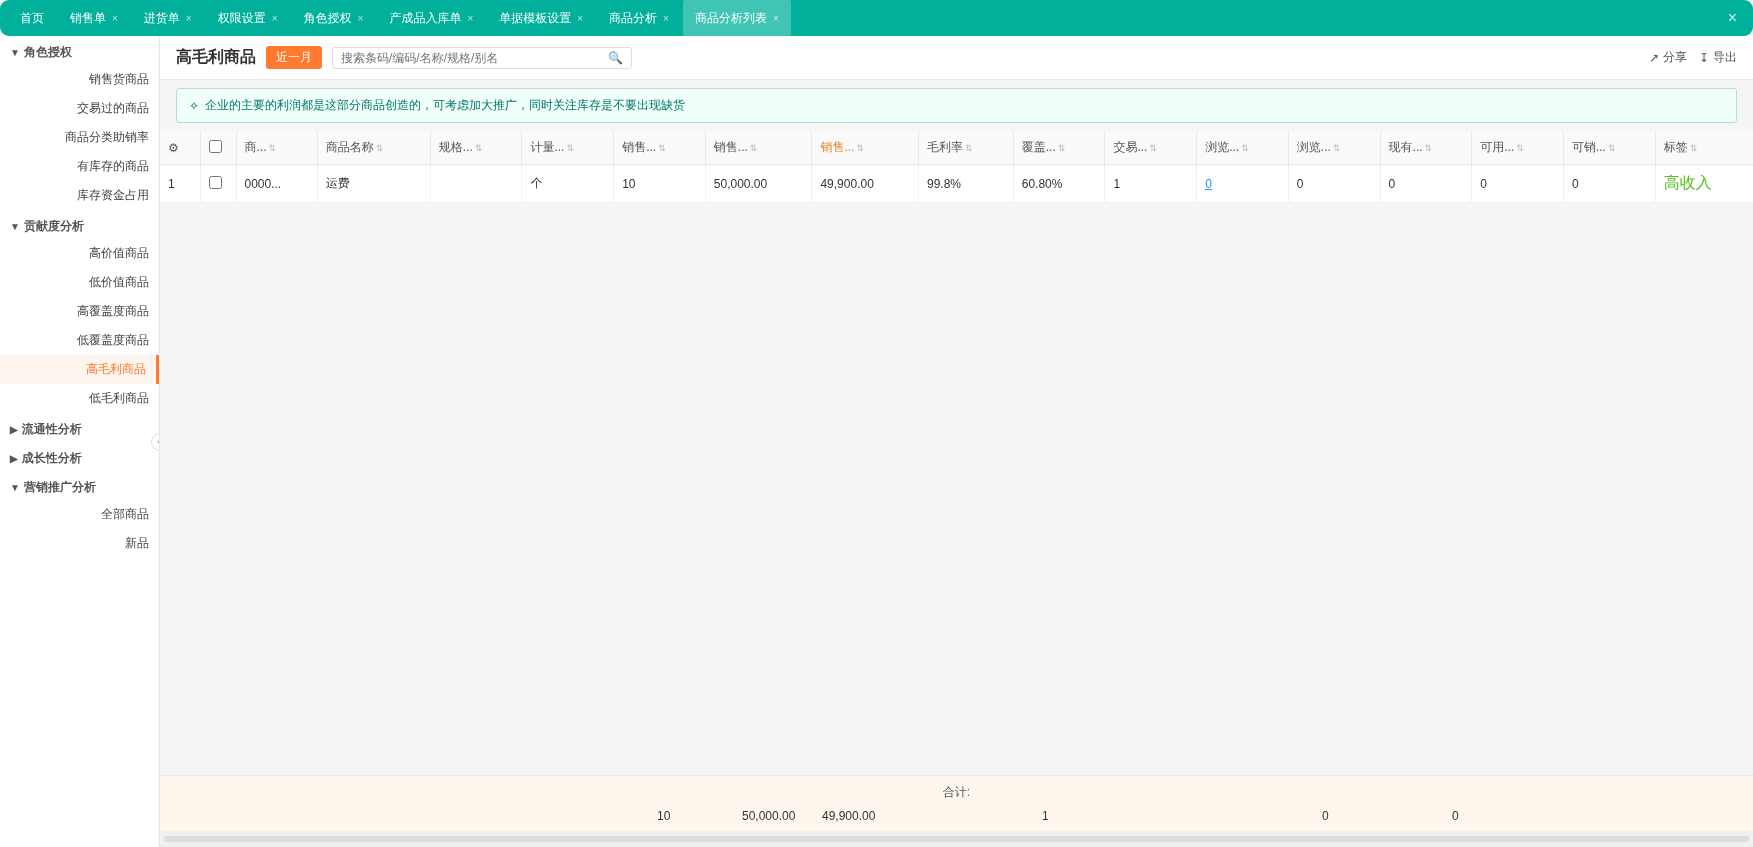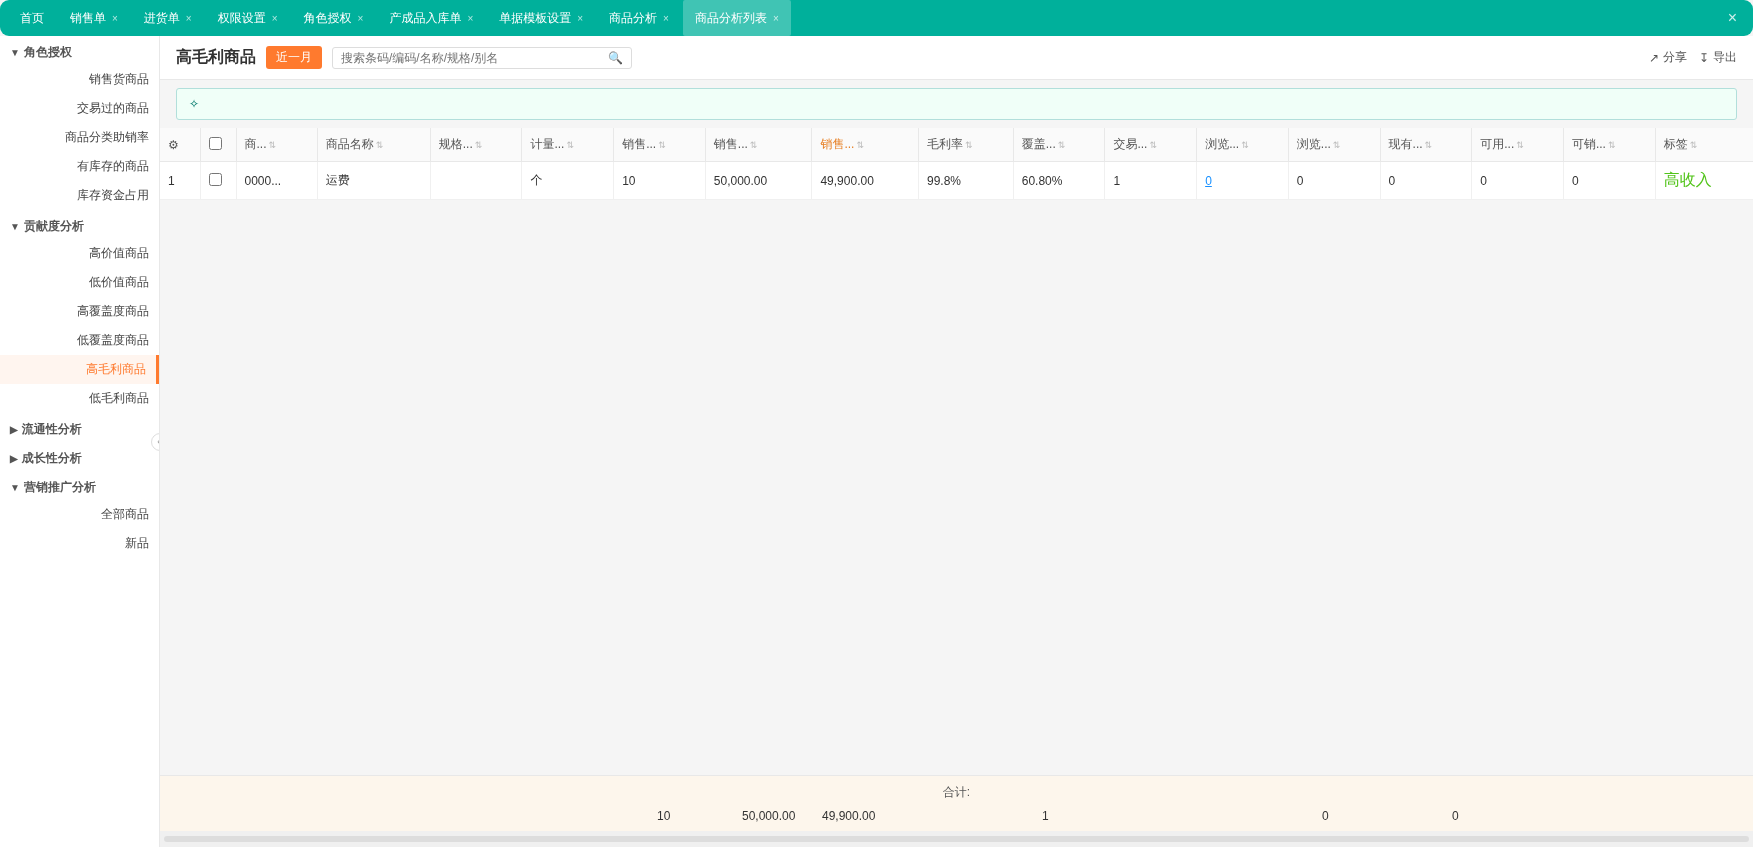--- a/index.html
+++ b/index.html
@@ -413,20 +413,21 @@
         </div>
         <div class="action-btn">
           <span>↧</span>
           <span>导出</span>
         </div>
       </div>
     </div>
 
     <div class="info-banner">
       <span>✧</span>
+      <span>企业的主要的利润都是这部分商品创造的，可考虑加大推广，同时关注库存是不要出现缺货</span>
     </div>
 
     <div class="table-container">
       <table>
         <thead>
           <tr>
             <th style="width:40px;">⚙</th>
             <th style="width:36px;"><input type="checkbox" style=""></th>
             <th>商...<span class="sort-icon">⇅</span></th>
             <th>商品名称<span class="sort-icon">⇅</span></th>

